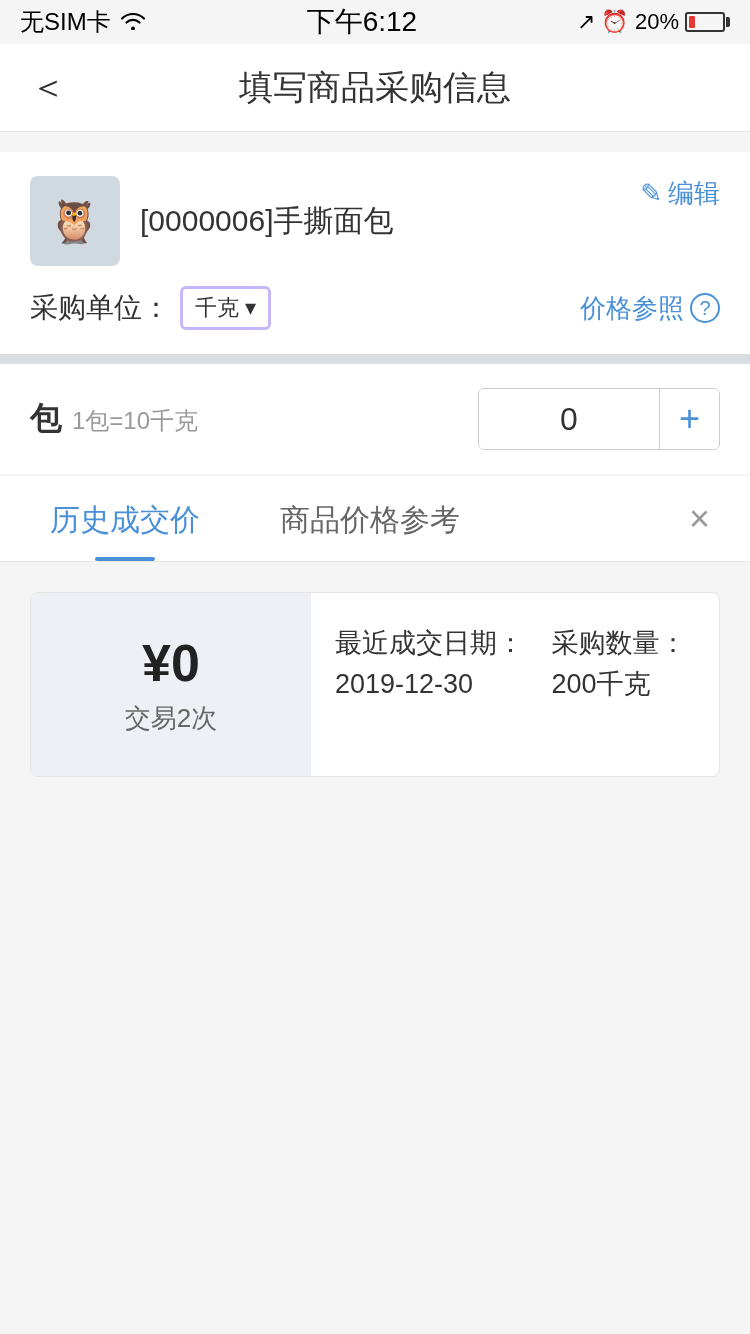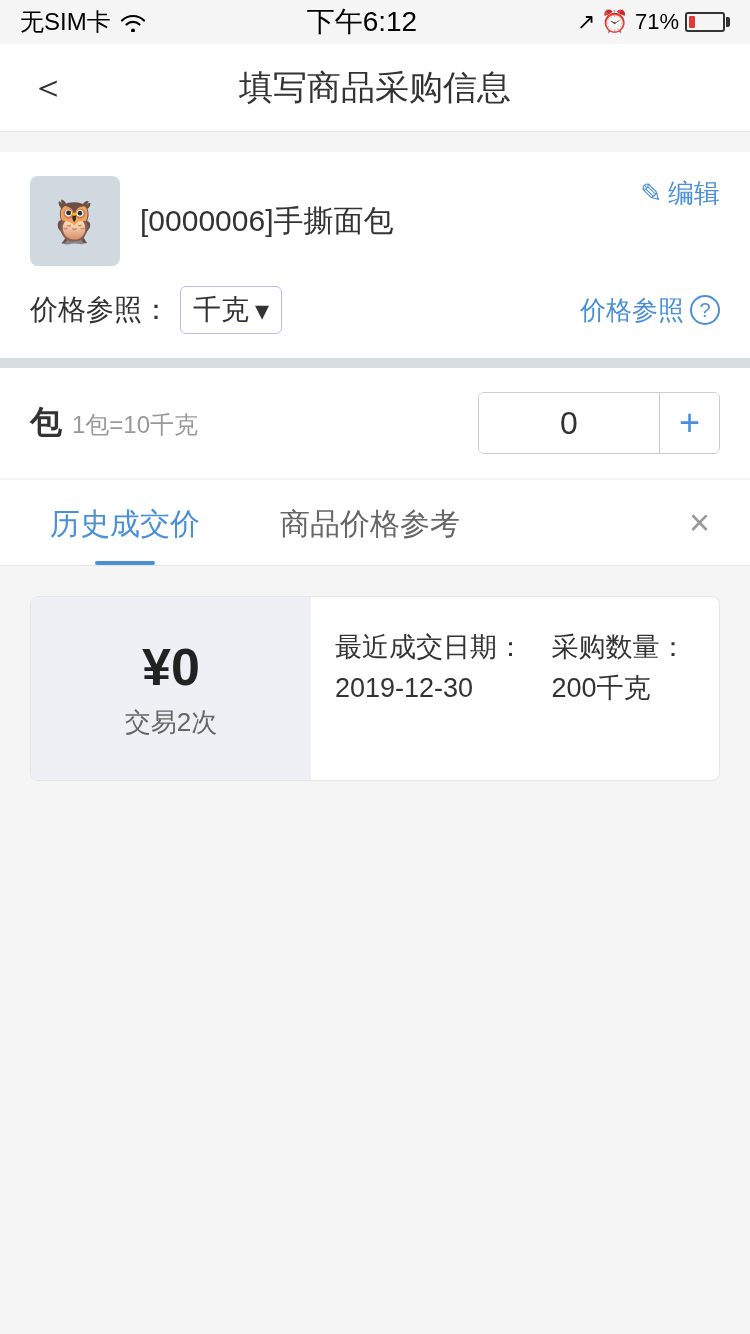--- a/index.html
+++ b/index.html
@@ -21,21 +21,21 @@
       background: #f5f5f5;
       display: flex;
       align-items: center;
       justify-content: space-between;
       padding: 0 20px;
       font-size: 24px;
       color: #000;
     }
     .status-left {
       display: flex;
-      align-items: flex-end;
+      align-items: center;
       gap: 8px;
       font-size: 24px;
     }
     .status-center {
       font-size: 28px;
       font-weight: 500;
       text-align: right;
     }
     .status-right {
       display: flex;
@@ -152,24 +152,24 @@
     .unit-row {
       display: flex;
       align-items: center;
       gap: 10px;
       font-size: 28px;
       color: #333;
     }
     .unit-select {
       display: flex;
       align-items: center;
-      border: 1px solid #c4b5fd;
+      border: 3px solid #c4b5fd;
       border-radius: 6px;
       padding: 4px 12px;
-      font-size: 28px;
+      font-size: 22px;
       color: #333;
       background: #fff;
       gap: 6px;
     }
     .price-ref {
       display: flex;
       align-items: center;
       gap: 6px;
       color: #4a90d9;
       font-size: 26px;
@@ -342,21 +342,21 @@
         <path d="M14 16.5a2 2 0 1 1 0 4 2 2 0 0 1 0-4z" fill="#000"></path>
         <path d="M7.5 12.5C9.2 10.8 11.5 9.8 14 9.8s4.8 1 6.5 2.7" stroke="#000" stroke-width="2.2" fill="none" stroke-linecap="round"></path>
         <path d="M3 8.5C5.8 5.8 9.7 4 14 4s8.2 1.8 11 4.5" stroke="#000" stroke-width="2.2" fill="none" stroke-linecap="round"></path>
       </svg>
     </span>
   </div>
   <div class="status-center">下午6:12</div>
   <div class="status-right">
     <span>↗</span>
     <span>⏰</span>
-    <span>71%</span>
+    <span>20%</span>
     <span class="battery-icon">
       <span class="battery-body">
         <span class="battery-fill"></span>
       </span>
       <span class="battery-tip"></span>
     </span>
   </div>
 </div>
 
 <div class="nav-header">
@@ -372,21 +372,21 @@
       </div>
       <span class="product-name">[0000006]手撕面包</span>
     </div>
     <div class="edit-link">
       <span>✎</span>
       <span>编辑</span>
     </div>
   </div>
   <div class="product-bottom-row">
     <div class="unit-row">
-      <span>价格参照：</span>
+      <span>采购单位：</span>
       <div class="unit-select">
         <span>千克</span>
         <span>▾</span>
       </div>
     </div>
     <div class="price-ref">
       <span>价格参照</span>
       <span style="width:30px;height:30px;border-radius:50%;border:2px solid #4a90d9;display:inline-flex;align-items:center;justify-content:center;font-size:20px;color:#4a90d9;">?</span>
     </div>
   </div>

